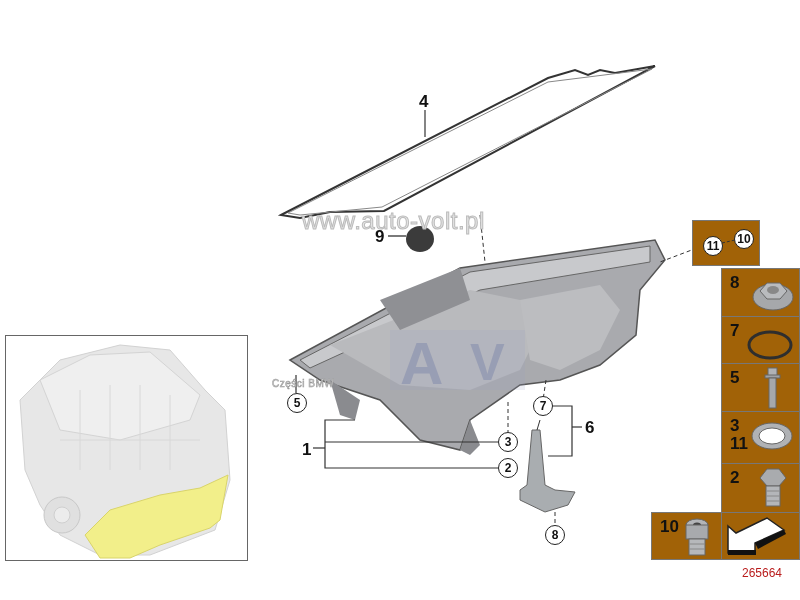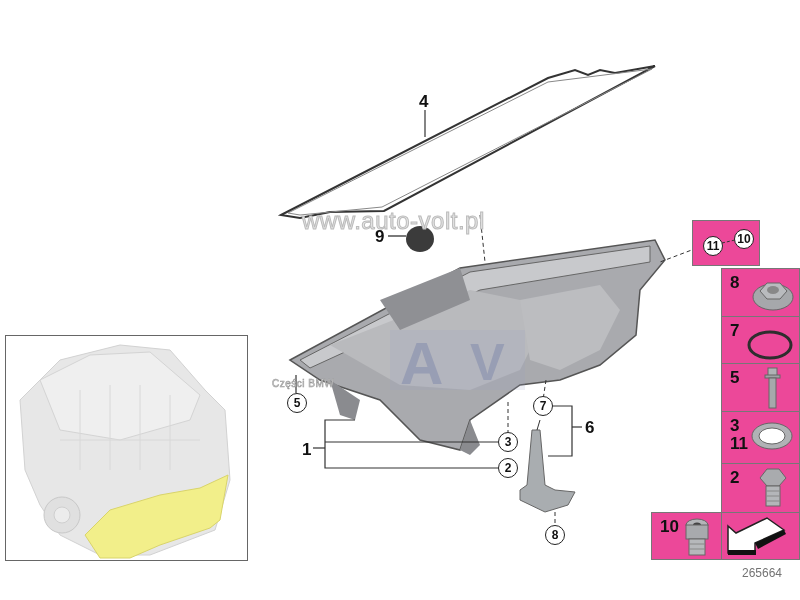--- a/index.html
+++ b/index.html
@@ -1,24 +1,24 @@
 <!DOCTYPE html>
 <html><head>
 <meta charset="utf-8">
 <style>
   html,body{margin:0;padding:0;background:#fff;}
   body{width:800px;height:600px;position:relative;overflow:hidden;font-family:"Liberation Sans",sans-serif;}
   svg{position:absolute;left:0;top:0;}
   .num{position:absolute;font-weight:bold;color:#111;font-size:17px;line-height:1;}
   .circ{position:absolute;width:20px;height:20px;border:1.6px solid #222;border-radius:50%;background:#fff;
         font-size:12px;font-weight:bold;color:#111;display:flex;align-items:center;justify-content:center;box-sizing:border-box;}
-  .box{position:absolute;border:1px solid #777;background:#ec4899;box-sizing:border-box;}
+  .box{position:absolute;border:1px solid #777;background:#a16207;box-sizing:border-box;}
   .box .bn{position:absolute;left:8px;top:5px;font-weight:bold;font-size:17px;color:#111;line-height:1.05;}
   .wm{position:absolute;font-weight:normal;color:#e4e4e4;-webkit-text-stroke:1px #bbb;letter-spacing:0.5px;}
-  .code{position:absolute;font-size:12px;color:#737373;}
+  .code{position:absolute;font-size:12px;color:#b91c1c;}
 </style>
 </head>
 <body>
 
 <svg width="800" height="600">
 
   <g fill="none" stroke="#333" stroke-width="2">
     <path d="M281 215 L548 78 L575 70 L588 75 L600 70 L615 73 L655 66 L384 211 L330 212 L300 218 Z"></path>
     <path d="M288 213 L548 82 L652 69 L382 207 L300 215 Z" stroke="#888" stroke-width="1"></path>
   </g>

